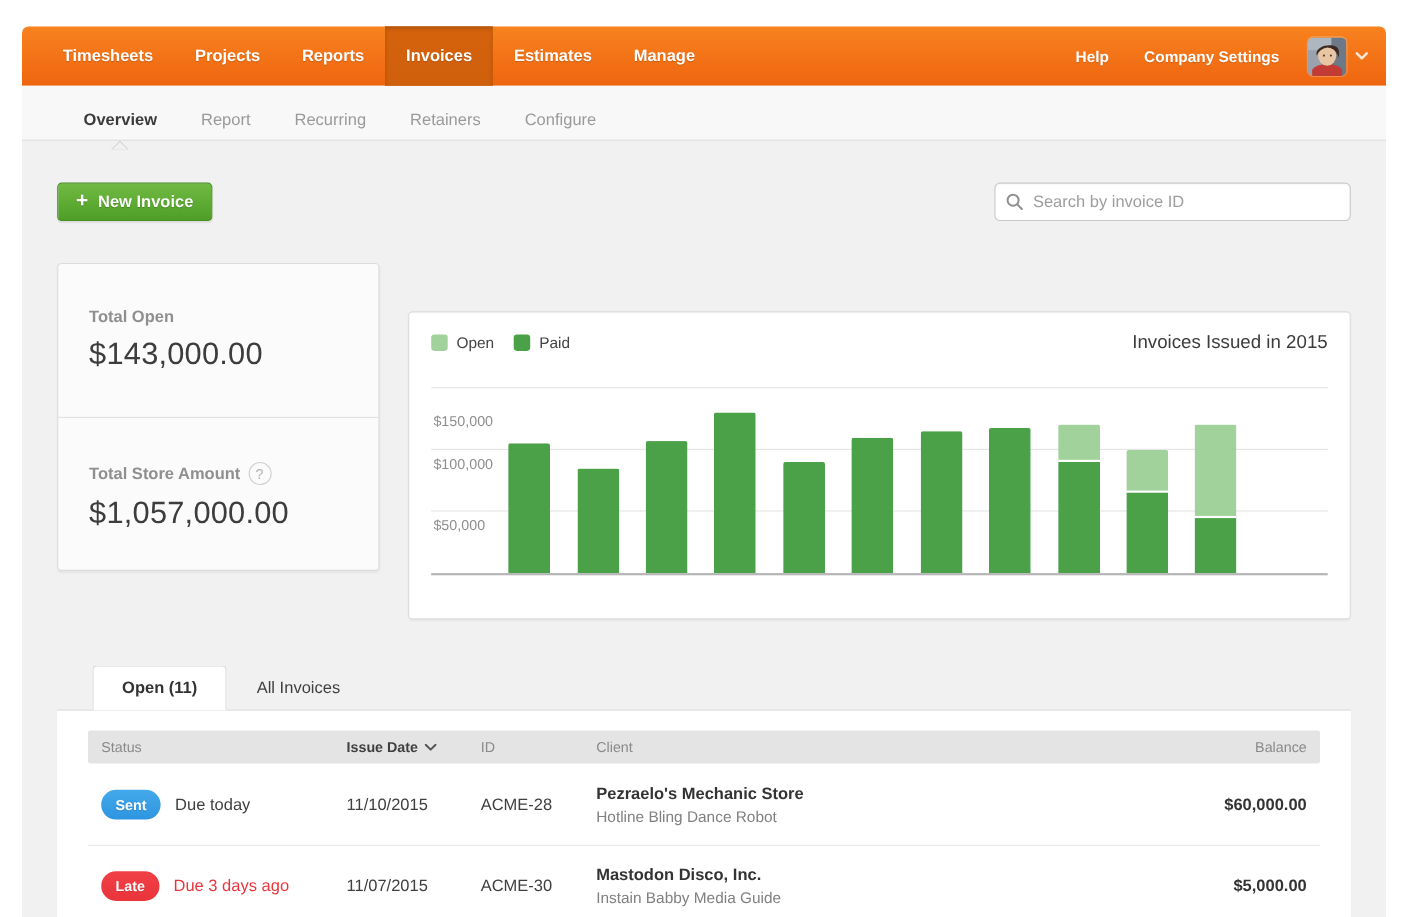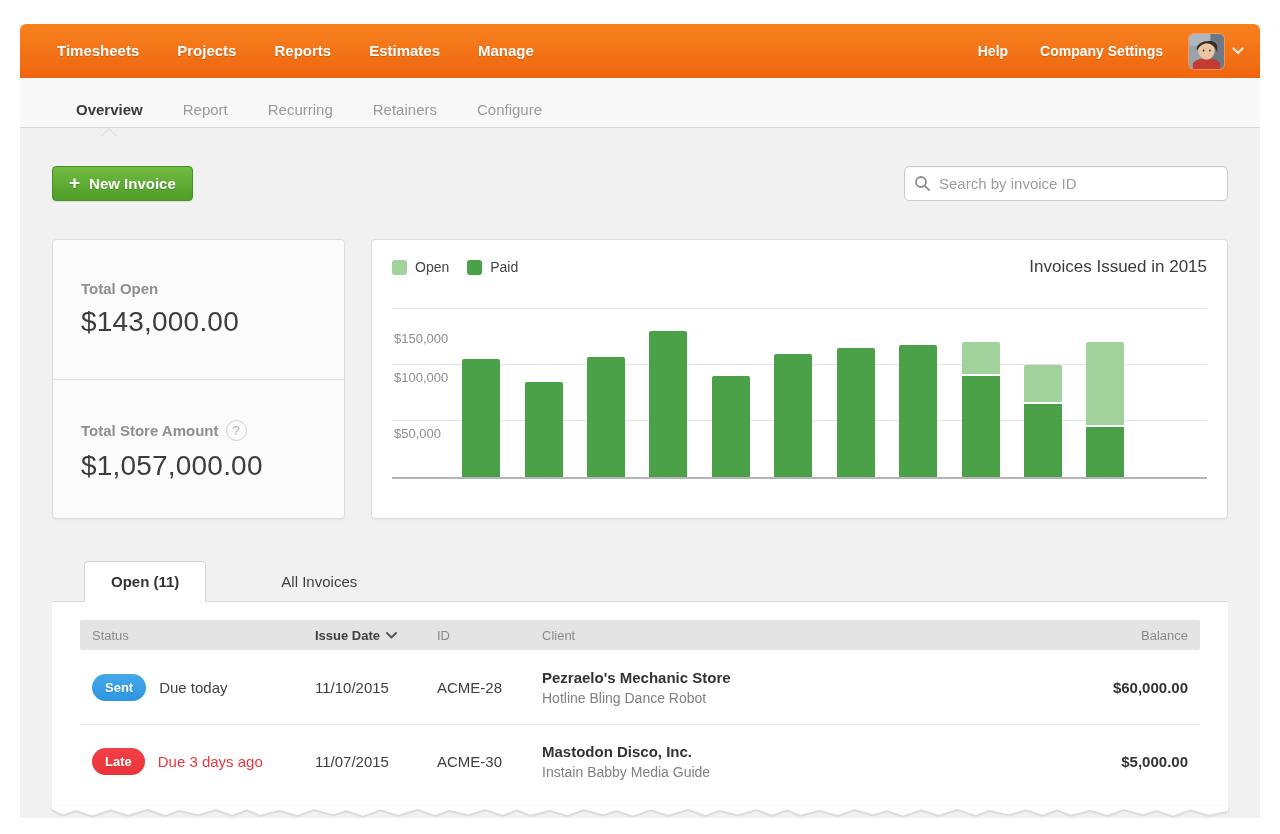--- a/index.html
+++ b/index.html
@@ -47,41 +47,41 @@
   .card { border:1px solid #dcdcdc; border-radius:4px; box-shadow:0 1px 2px rgba(0,0,0,.05); }
   .summary-card { width:293px; height:280px; background:#fbfbfb; display:flex; flex-direction:column; }
   .summary-half { flex:1; padding:40px 28px 0; }
   .summary-half + .summary-half { border-top:1px solid #e2e2e2; }
   .summary-label { font-size:15px; font-weight:bold; color:#8f8f8f; display:flex; align-items:center; }
   .summary-amount { font-size:28px; color:#3d3d3d; margin-top:9px; letter-spacing:.2px; }
   .help-circle { width:21px; height:21px; border:1px solid #cfcfcf; border-radius:50%; display:inline-flex;
         align-items:center; justify-content:center; font-size:13px; color:#b2b2b2; font-weight:normal; margin-left:7px; cursor:pointer; }
 
   
-  .chart-card { flex:1; height:280px; background:#fff; padding:17px 20px 0; }
+  .chart-card { flex:1; height:280px; background:#fff; padding:17px 20px 0;margin-top:44px; }
   .chart-head { display:flex; align-items:center; }
   .legend { display:flex; align-items:center; gap:18px; }
   .legend-item { display:flex; align-items:center; gap:8px; font-size:14px; color:#444; }
   .legend-swatch { width:15px; height:15px; border-radius:3px; }
   .chart-title { margin-left:auto; font-size:17px; color:#3b3b3b; }
   .chart-plot { position:relative; margin-top:17px; height:185px; border-bottom:2px solid #b5b5b5; }
   .gridline { position:absolute; left:0; right:0; height:1px; background:#e3e3e3; }
   .ytick { position:absolute; left:2px; font-size:13px; color:#8e8e8e; }
   .bars-row { position:absolute; left:58px; right:8px; top:0; bottom:0; display:flex; }
   .bar-slot { flex:1; display:flex; align-items:flex-end; justify-content:center; }
   .bar { width:38px; display:flex; flex-direction:column; justify-content:flex-end; border-radius:2px 2px 0 0; overflow:hidden; }
   .chart-months { display:flex; margin-left:58px; margin-right:8px; padding-top:8px; }
   .chart-months span { flex:1; text-align:center; font-size:13px; color:#8b8b8b; }
 
   
   .tabs { display:flex; margin-top:42px; padding-left:32px; position:relative; z-index:2; margin-bottom:-1px; }
   .tab { height:41px; line-height:40px; padding:0 26px; font-size:15px; cursor:pointer; }
   .tab.active { background:#fff; border:1px solid #d4d4d4; border-bottom:1px solid #fff; border-radius:4px 4px 0 0;
         font-weight:bold; color:#333; }
-  .tab.inactive { color:#3f3f3f; border:1px solid transparent;margin-left:48px; }
+  .tab.inactive { color:#3f3f3f; border:1px solid transparent; }
   .panel { position:relative; background:#fff; border-top:1px solid #d8d8d8; padding:18px 28px 10px; }
   .tear { position:absolute; left:0; bottom:-12px; width:100%; height:14px; filter:drop-shadow(0 1.5px 1px rgba(0,0,0,.18)); }
 
   .tbl-header { display:grid; grid-template-columns:223px 122px 105px 1fr 170px; background:#e4e4e4; border-radius:2px;
         height:30px; align-items:center; padding:0 12px; font-size:13px; color:#8a8a8a; }
   .th-sort { color:#3f3f3f; font-weight:bold; display:flex; align-items:center; gap:6px; cursor:pointer; }
   .th-right { text-align:right; }
   .tbl-row { display:grid; grid-template-columns:223px 122px 105px 1fr 170px; padding:0 12px; align-items:center;
         min-height:74px; cursor:pointer; }
   .tbl-row + .tbl-row { border-top:1px solid #e6e6e6; }
@@ -99,20 +99,21 @@
 </head>
 <body>
 
 <div class="app">
 
   <div class="topnav">
     <div class="topnav-left">
       <span class="nav-item">Timesheets</span>
       <span class="nav-item">Projects</span>
       <span class="nav-item">Reports</span>
+      <span class="nav-item active">Invoices</span>
       <span class="nav-item">Estimates</span>
       <span class="nav-item">Manage</span>
     </div>
     <div class="topnav-right">
       <span class="nav-link">Help</span>
       <span class="nav-link">Company Settings</span>
       <span class="avatar-wrap">
         <span class="avatar">
           <svg width="35" height="35" viewBox="0 0 36 36">
             <rect width="36" height="36" fill="#9aa3ad"></rect>

